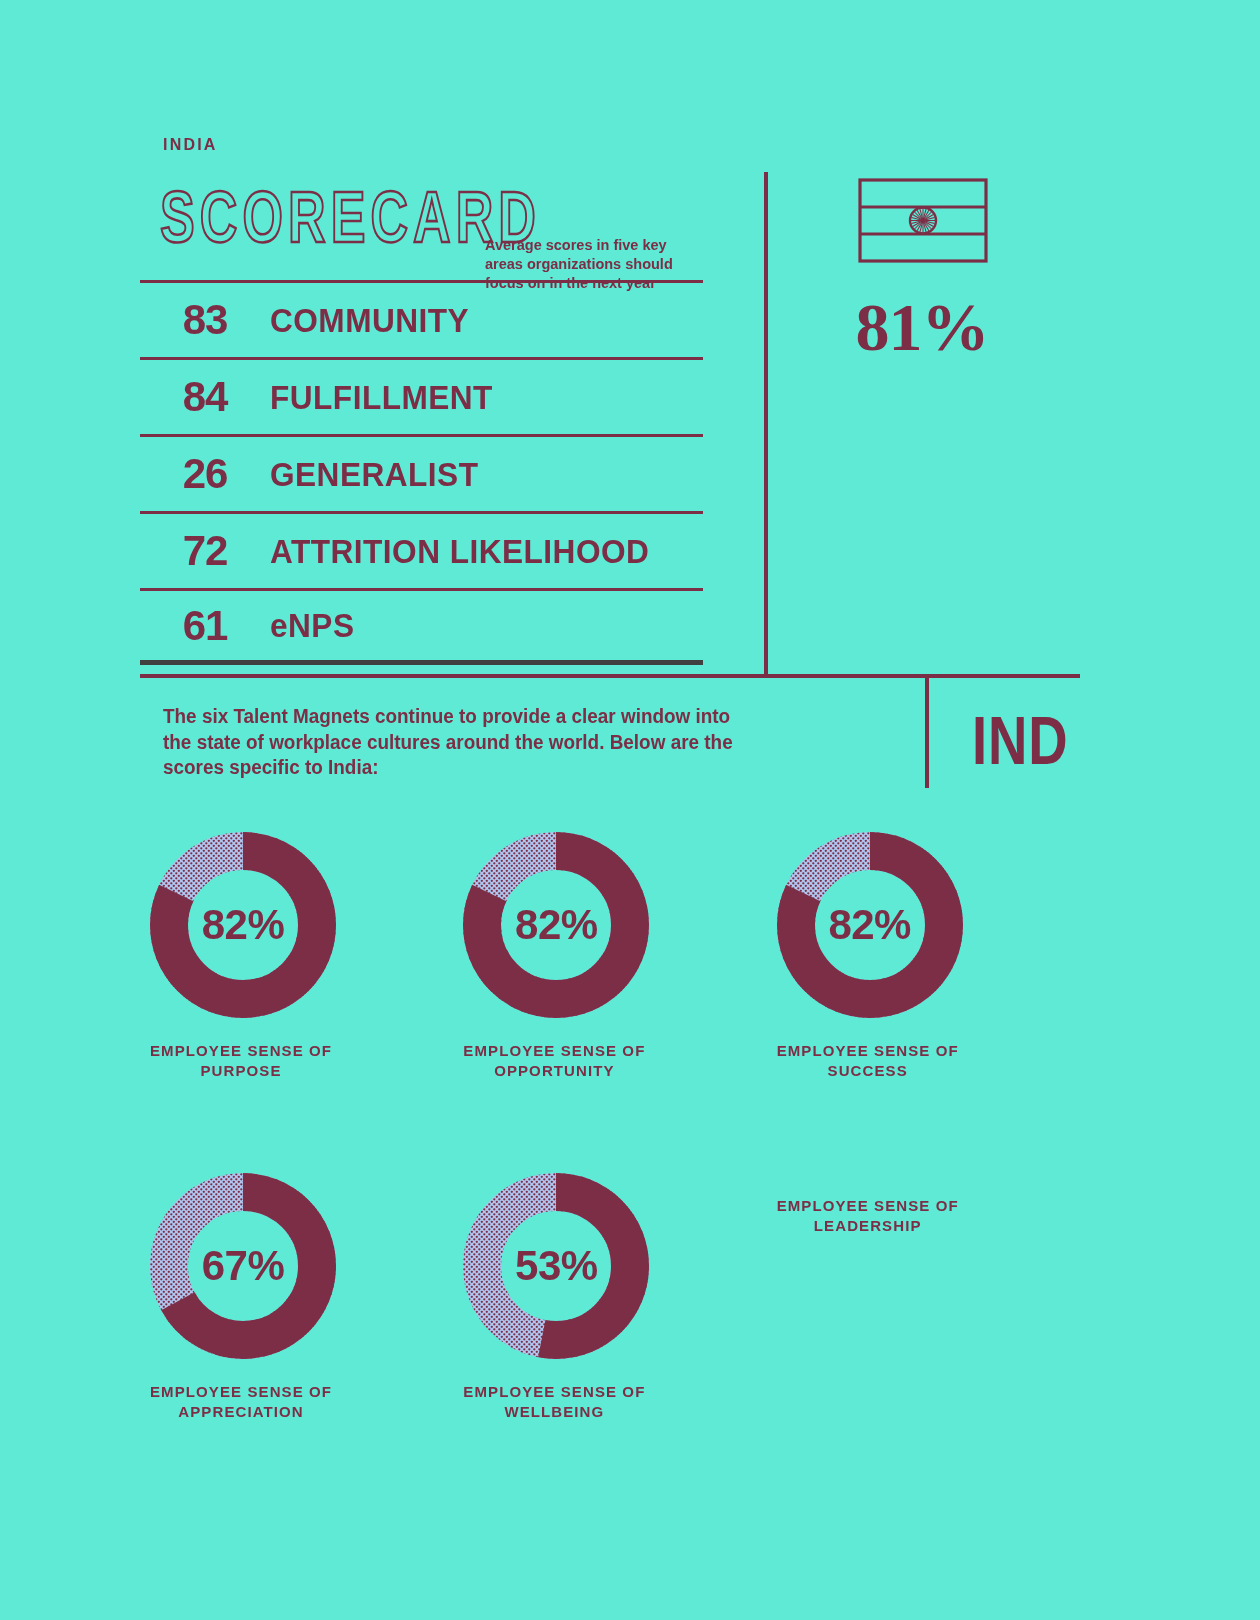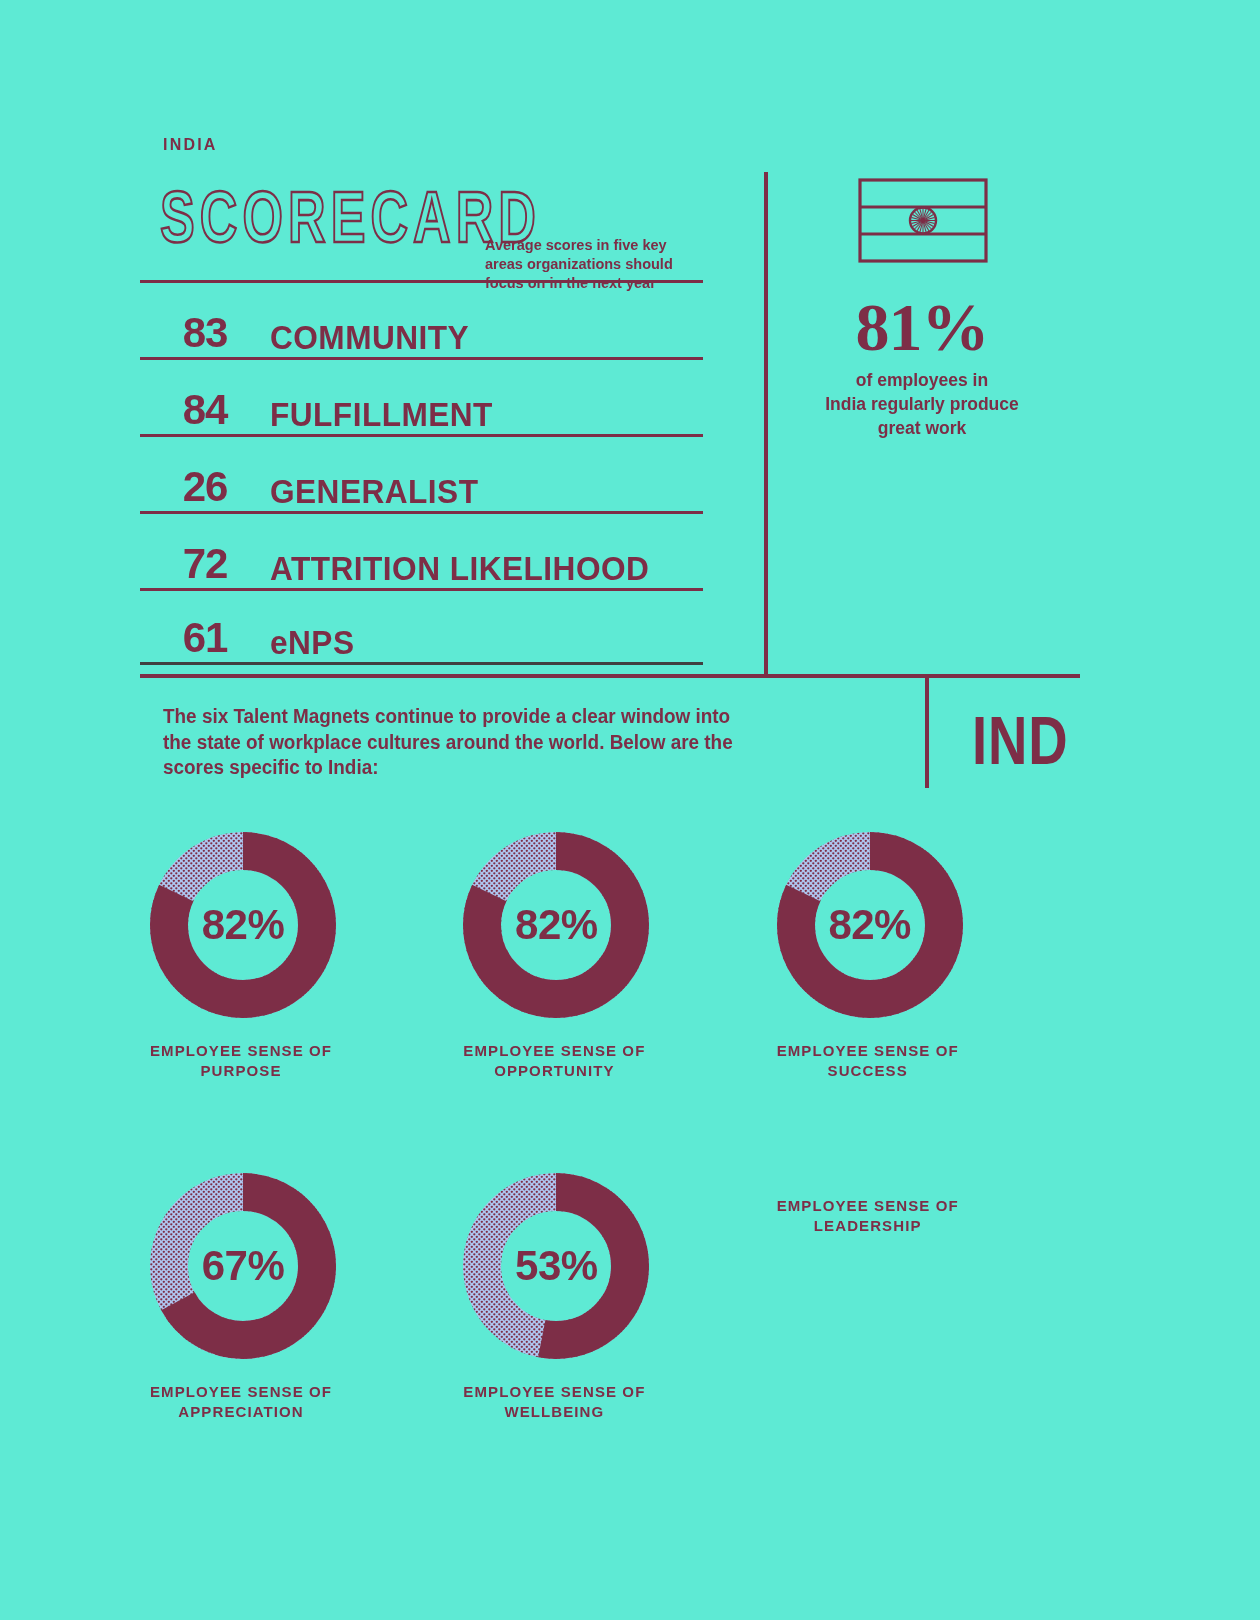--- a/index.html
+++ b/index.html
@@ -58,25 +58,25 @@
   }
 
   .score-table {
     position: absolute;
     left: 140px;
     top: 280px;
     width: 563px;
   }
   .score-row {
     display: flex;
-    align-items: flex-end;
+    align-items: center;
     height: 77px;
     border-top: 3px solid #7d2e47;
   }
-  .score-row:last-child { border-bottom: 3px solid #404040; }
+  .score-row:last-child { border-bottom: 5px solid #404040; }
   .score-num {
     width: 130px;
     text-align: center;
     font-size: 42px;
     font-weight: bold;
     color: #7d2e47;
     font-family: "Liberation Sans", sans-serif;
     letter-spacing: -1px;
   }
   .score-label {
@@ -273,23 +273,20 @@
           <line x1="0" y1="-12" x2="0" y2="12" transform="rotate(135)"></line>
           <line x1="0" y1="-12" x2="0" y2="12" transform="rotate(150)"></line>
           <line x1="0" y1="-12" x2="0" y2="12" transform="rotate(165)"></line>
         </g>
       </g>
     </svg>
   </div>
 
   <div class="stat-block stat-1">
     <div class="stat-num">81%</div>
-    <div class="stat-text" style="white-space:pre-line">of employees in
-India regularly produce
-great work</div>
   </div>
 
 
   <div class="blurb">The six Talent Magnets continue to provide a clear window into the state of workplace cultures around the world. Below are the scores specific to India:</div>
 
   <div class="ind-tag">IND</div>
 
   <div class="donut-grid" id="donut-grid">
       <div class="donut-cell">
         <div class="donut">

